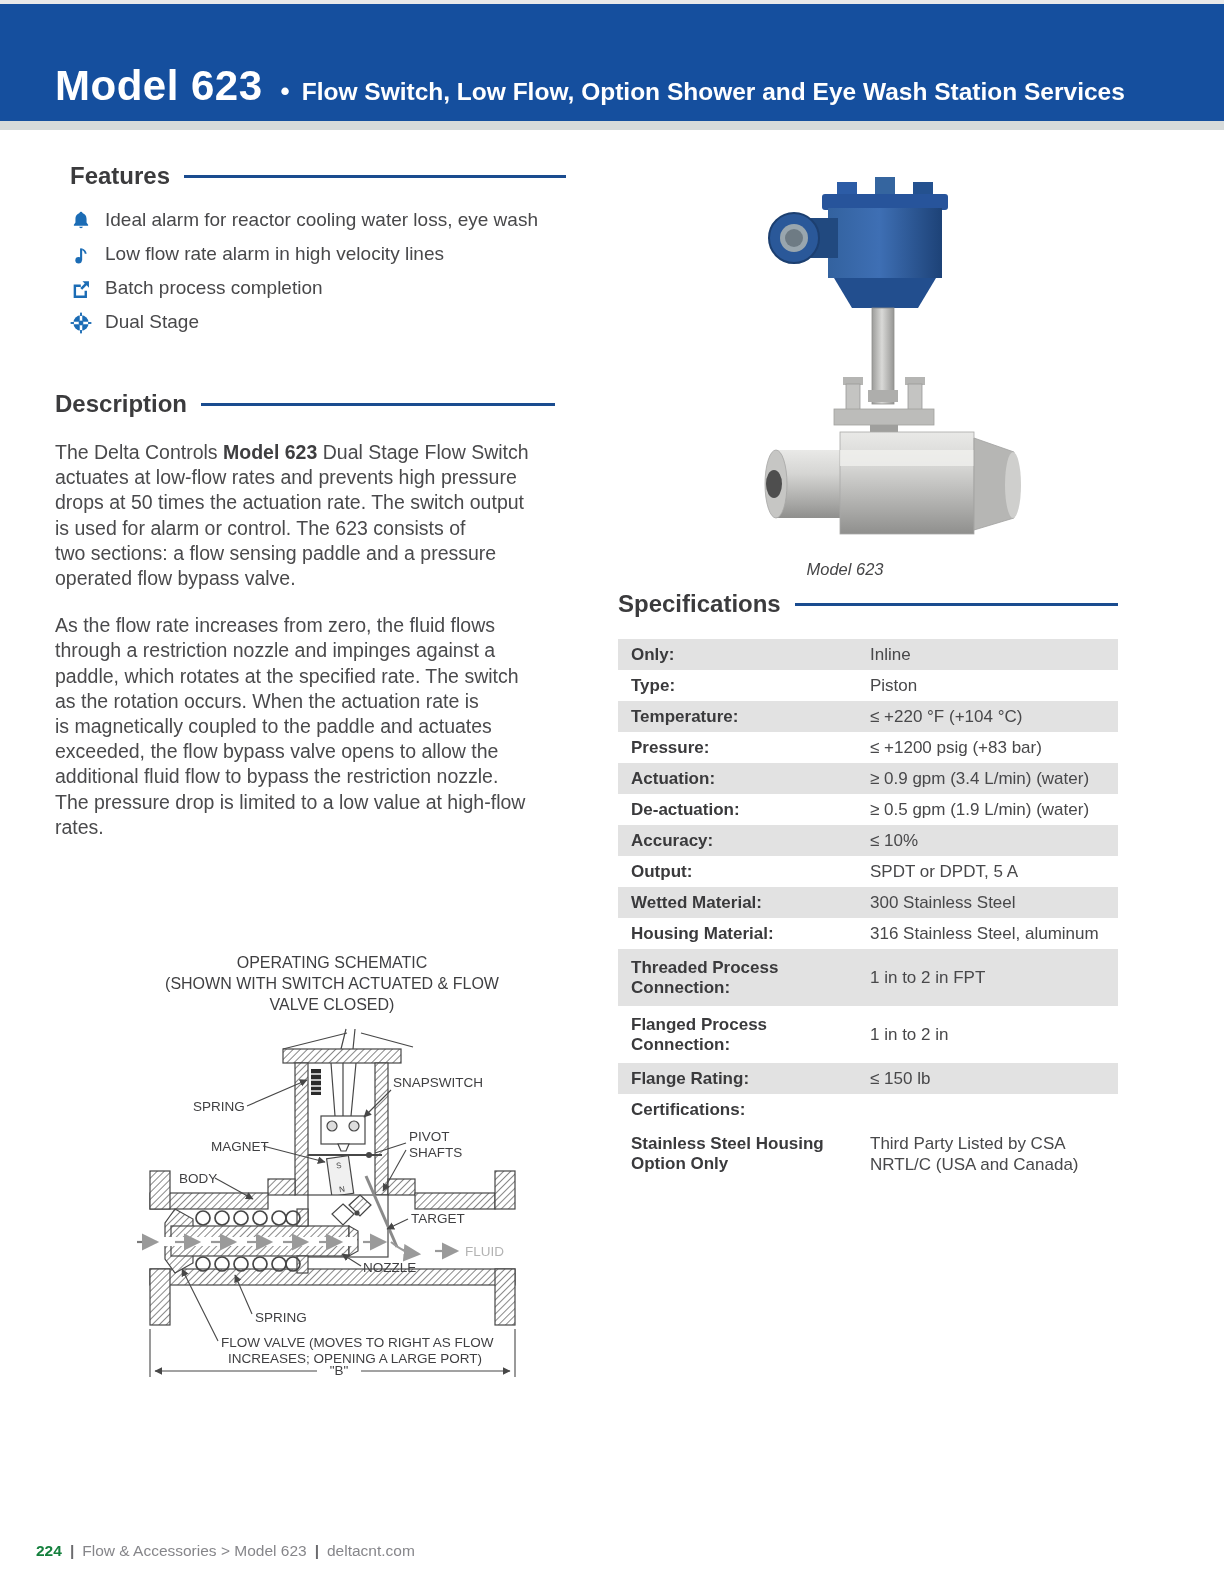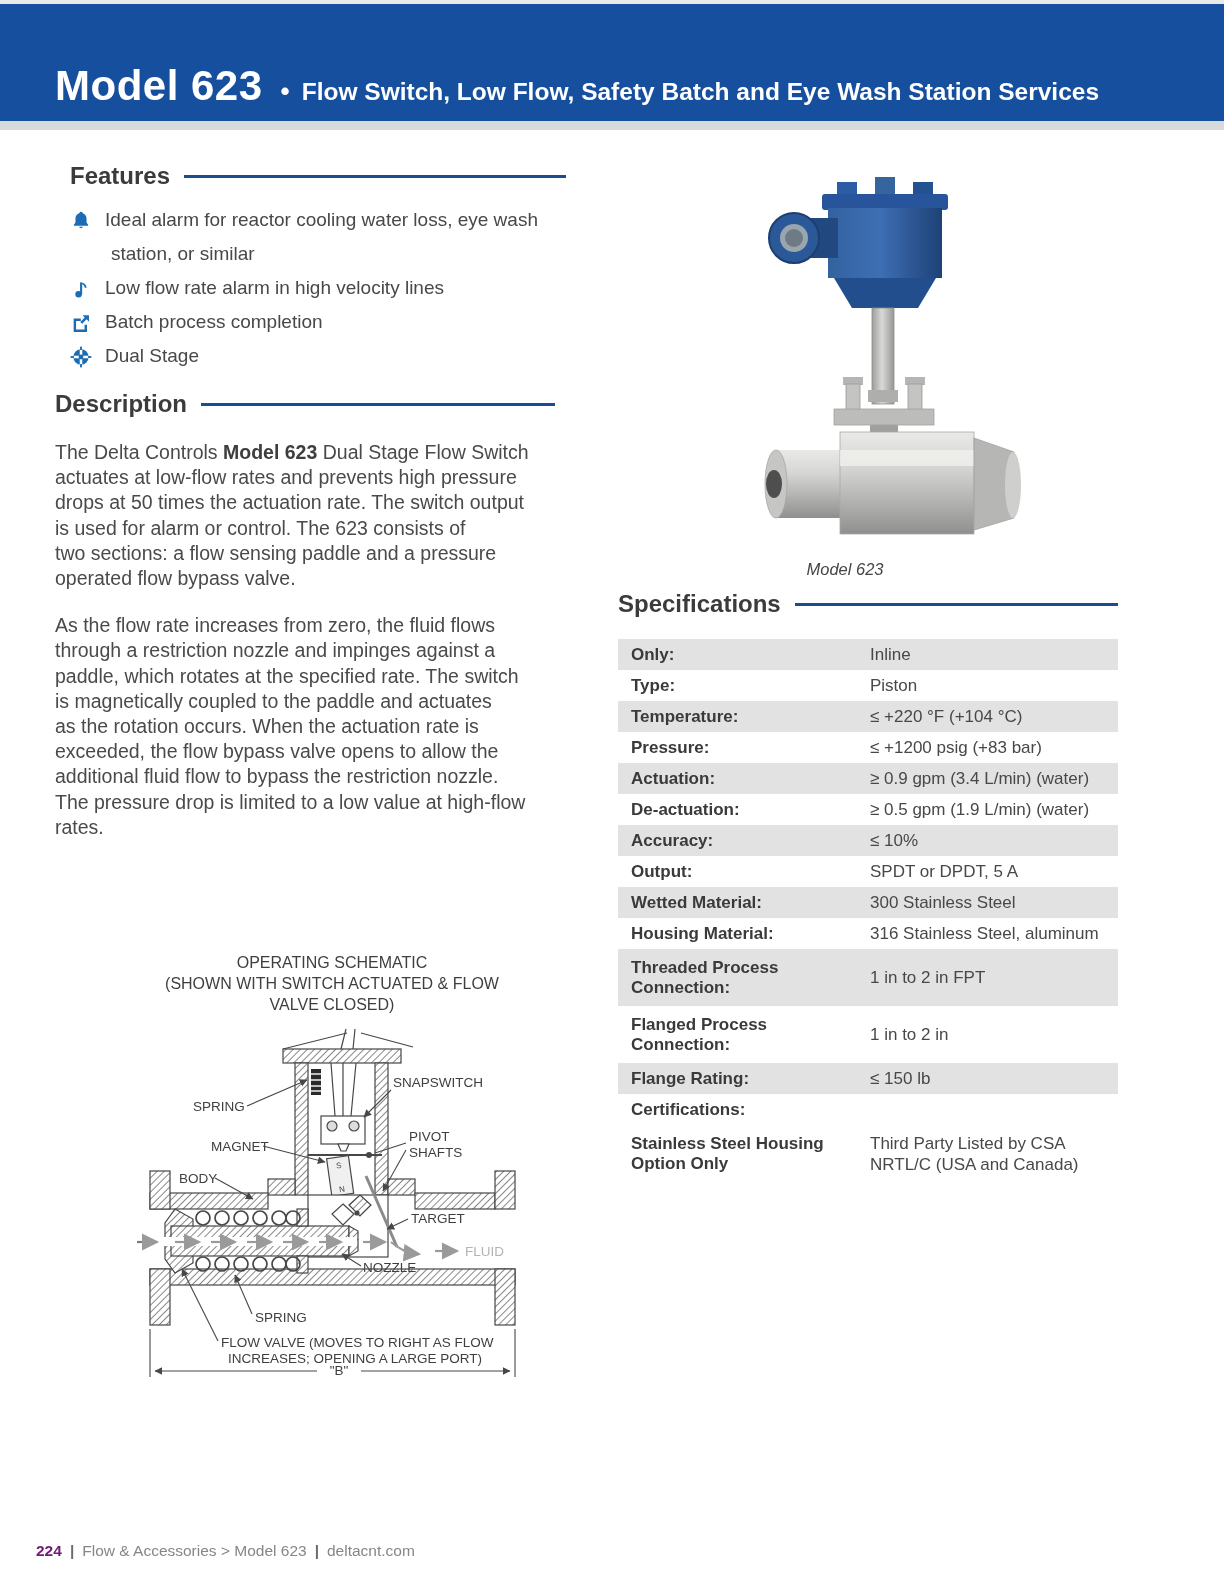--- a/index.html
+++ b/index.html
@@ -48,52 +48,51 @@
   .spec-value{flex:1;padding-left:11px;padding-right:8px;font-size:17px;color:#48484a;line-height:21px;}
 
   
   .schem{position:absolute;left:132px;top:948px;width:400px;}
   .schem-title{text-align:center;font-size:16px;line-height:21px;color:#3f3f41;}
   .schem-svg{display:block;margin:8px auto 0 auto;}
 
   
   .footer{position:absolute;left:36px;top:1538px;font-size:15.5px;color:#86868a;
           display:flex;align-items:baseline;}
-  .footer .pg{font-weight:bold;color:#701a75;}
+  .footer .pg{font-weight:bold;color:#15803d;}
   .footer .sp{font-weight:bold;color:#6b6b6e;margin:0 8px;}
 </style>
 </head>
 <body>
 
 <div class="page">
 
   <div class="hdr">
     <div class="hdr-inner">
       <span class="hdr-title">Model 623</span>
       <span class="hdr-sep">•</span>
-      <span class="hdr-sub">Flow Switch, Low Flow, Safety Batch and Eye Wash Station Services</span>
+      <span class="hdr-sub">Flow Switch, Low Flow, Option Shower and Eye Wash Station Services</span>
     </div>
   </div>
   <div class="hdr-strip"></div>
 
   <div class="features">
     <div class="sec-head">
       <span class="t">Features</span>
       <span class="rule"></span>
     </div>
     <div class="feat-list">
       <div class="feat-item">
         <svg class="feat-icon" viewBox="0 0 21 21">
           <circle cx="10.5" cy="3" r="1.4" fill="#1b6cb5"></circle>
           <path fill="#1b6cb5" d="M10.5 2.6c-3.2.3-5.3 2.7-5.3 5.9v3.5l-1.5 2v1h13.6v-1l-1.5-2V8.5c0-3.2-2.1-5.6-5.3-5.9z"></path>
           <path fill="#1b6cb5" d="M8.7 15.9a1.85 1.85 0 0 0 3.6 0z"></path>
         </svg>
         <div class="feat-text">
           <div>Ideal alarm for reactor cooling water loss, eye wash</div>
-          <div style="padding-left:6px;">station, or similar</div>
         </div>
       </div>
       <div class="feat-item">
         <svg class="feat-icon" viewBox="0 0 21 21">
           <circle cx="8.2" cy="15.6" r="3.1" fill="#1b6cb5"></circle>
           <rect x="9.6" y="4.2" width="2" height="11.4" fill="#1b6cb5"></rect>
           <path fill="#1b6cb5" d="M11.6 4.2c2.9 1 4.1 2.7 4.3 5.2h-1.8c-.3-2-1.2-3.1-2.5-3.5z"></path>
         </svg>
         <div class="feat-text">
           <div>Low flow rate alarm in high velocity lines</div>
@@ -136,22 +135,22 @@
       <div class="ln">actuates at low-flow rates and prevents high pressure</div>
       <div class="ln">drops at 50 times the actuation rate. The switch output</div>
       <div class="ln">is used for alarm or control. The 623 consists of</div>
       <div class="ln">two sections: a flow sensing paddle and a pressure</div>
       <div class="ln">operated flow bypass valve.</div>
     </div>
     <div class="para">
       <div class="ln">As the flow rate increases from zero, the fluid flows</div>
       <div class="ln">through a restriction nozzle and impinges against a</div>
       <div class="ln">paddle, which rotates at the specified rate. The switch</div>
+      <div class="ln">as the rotation occurs. When the actuation rate is</div>
       <div class="ln">is magnetically coupled to the paddle and actuates</div>
-      <div class="ln">as the rotation occurs. When the actuation rate is</div>
       <div class="ln">exceeded, the flow bypass valve opens to allow the</div>
       <div class="ln">additional fluid flow to bypass the restriction nozzle.</div>
       <div class="ln">The pressure drop is limited to a low value at high-flow</div>
       <div class="ln">rates.</div>
     </div>
   </div>
 
   <svg class="product" viewBox="0 0 300 380">
     <defs>
       <linearGradient id="steelV" x1="0" y1="0" x2="0" y2="1">

